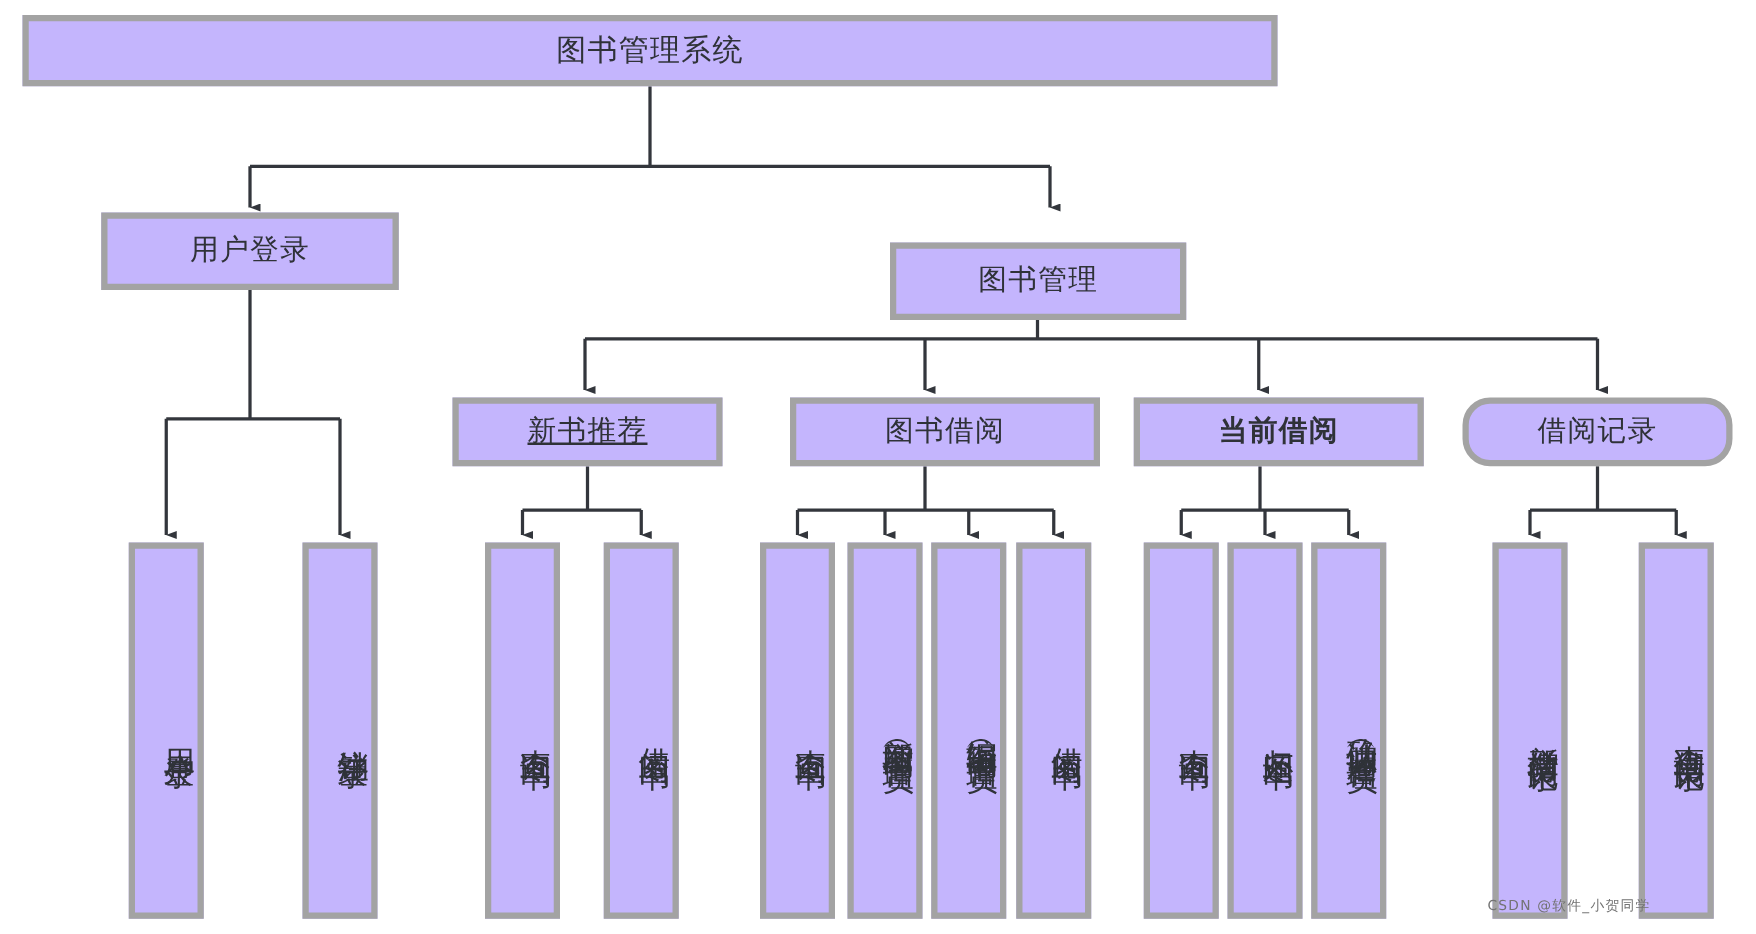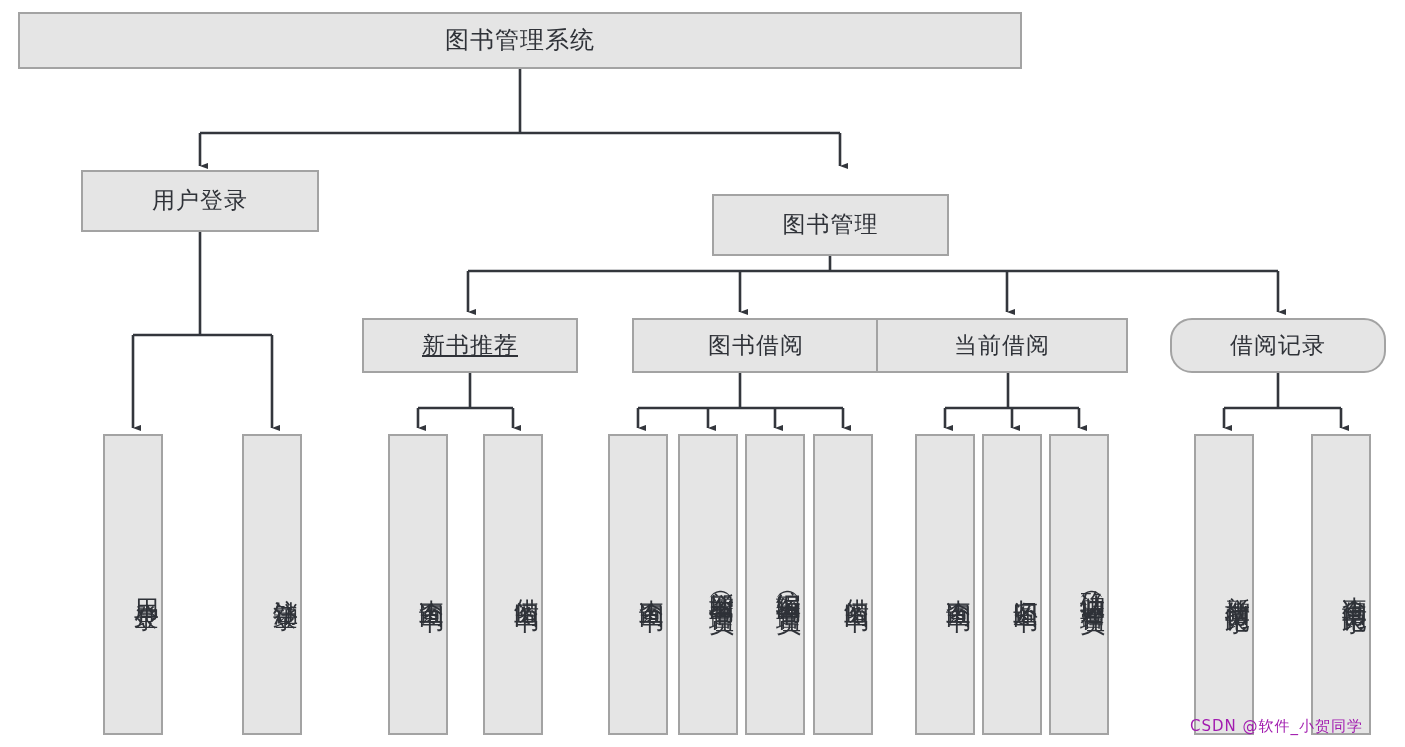--- a/index.html
+++ b/index.html
@@ -22,22 +22,22 @@
     position: absolute;
     left: 0;
     top: 0;
     width: 1405px;
     height: 747px;
     pointer-events: none;
   }
   .node {
     position: absolute;
     box-sizing: border-box;
-    border: 2px solid #a3a3a3;
-    background: #e5e5e5;
+    border: 5px solid #a3a3a3;
+    background: #c4b5fd;
     display: flex;
     align-items: center;
     justify-content: center;
     color: #2f3238;
     line-height: 1.18;
     text-align: center;
   }
   .node.horiz {
     font-size: 23px;
     letter-spacing: 1px;
@@ -52,22 +52,22 @@
     justify-content: center;
   }
   .node.vert > span {
     writing-mode: vertical-rl;
     text-orientation: upright;
     display: block;
   }
   #node-root { font-size: 24px; }
   .watermark {
     position: absolute;
-    color: #a21caf;
-    font-size: 15px;
+    color: #737373;
+    font-size: 11px;
     letter-spacing: 1px;
     white-space: nowrap;
     user-select: none;
   }
 </style>
 </head>
 <body>
 
 <div id="diagram-root">
 
@@ -124,21 +124,21 @@
   <div class="node horiz" id="node-root" style="left:18px; top:12px; width:1004px; height:57px;">图书管理系统</div>
 
   <div class="node horiz" style="left:81px; top:170px; width:238px; height:62px;">用户登录</div>
 
   <div class="node horiz" style="left:712px; top:170px; width:237px; height:62px;margin-top:24px;">图书管理</div>
 
   <div class="node horiz" style="left:362px; top:318px; width:216px; height:55px;text-decoration:underline;">新书推荐</div>
 
   <div class="node horiz" style="left:632px; top:318px; width:248px; height:55px;">图书借阅</div>
 
-  <div class="node horiz" style="left:876px; top:318px; width:252px; height:55px;">当前借阅</div>
+  <div class="node horiz" style="left:907px; top:318px; width:232px; height:55px;font-weight:bold;">当前借阅</div>
 
   <div class="node horiz" style="left:1170px; top:318px; width:216px; height:55px;border-radius:22px;">借阅记录</div>
 
   <div class="node vert" style="left:103px; top:434px; width:60px; height:301px;">
     <span>用户登录</span>
   </div>
   <div class="node vert" style="left:242px; top:434px; width:60px; height:301px;">
     <span>注销登录</span>
   </div>
 

